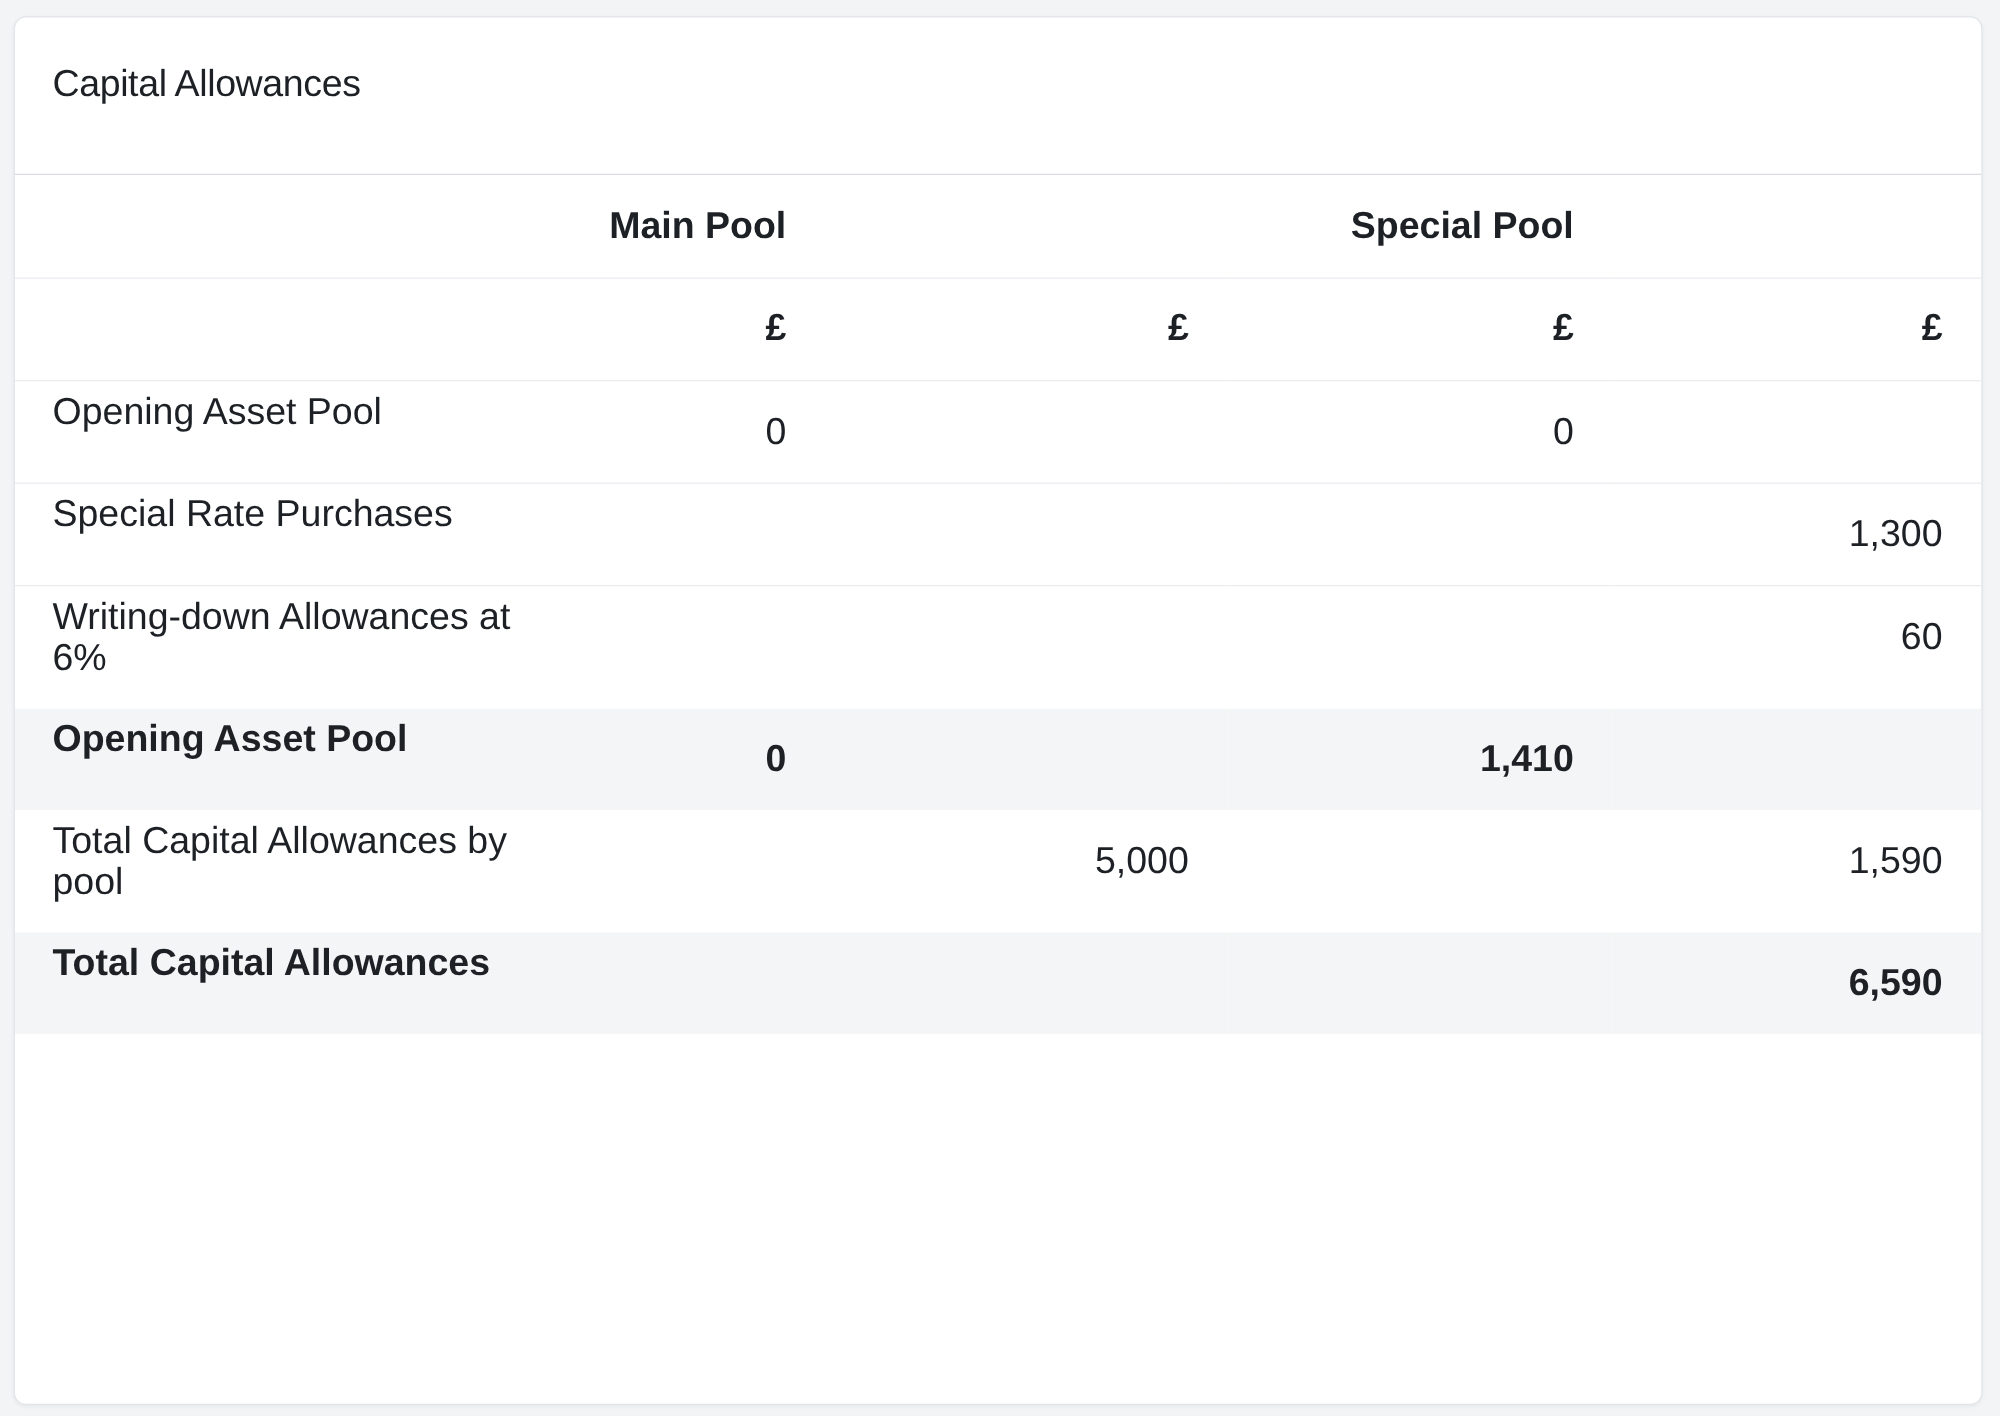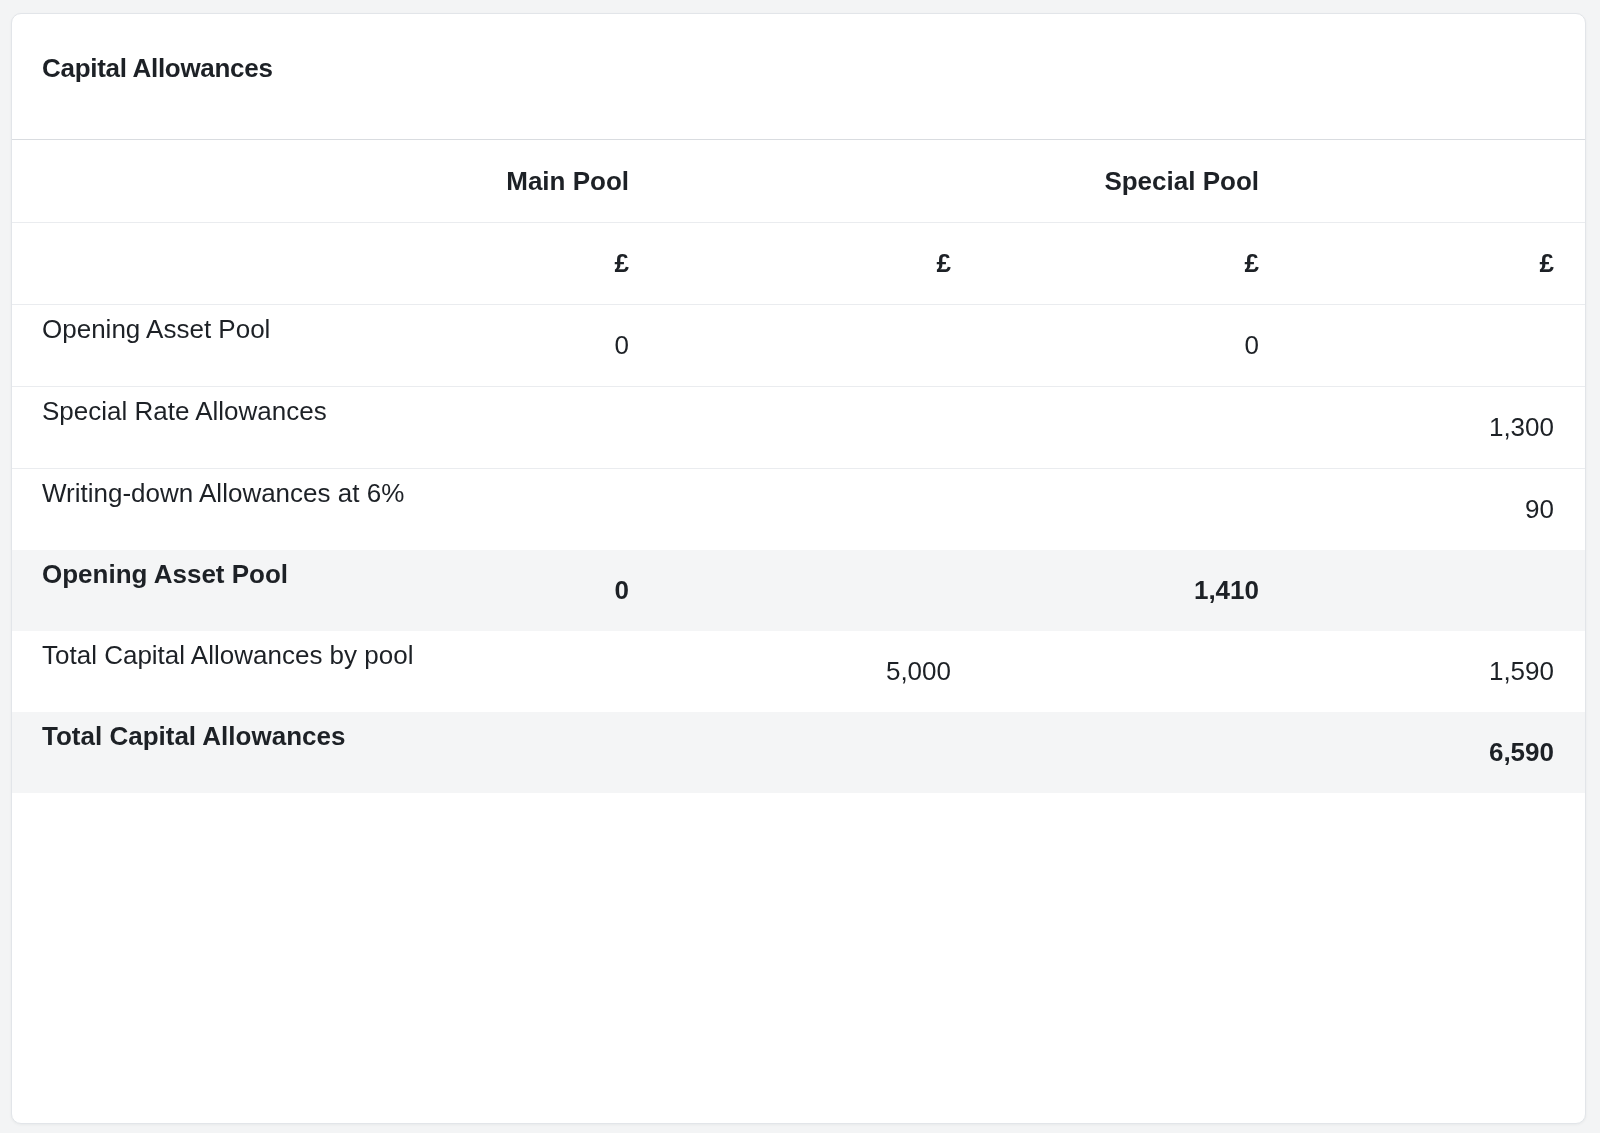--- a/index.html
+++ b/index.html
@@ -30,30 +30,30 @@
     box-sizing:border-box;
   }
   .card-header{
     height:126px;
     box-sizing:border-box;
     padding:34px 30px 0 30px;
     border-bottom:1px solid var(--divider);
   }
   .card-header h1{
     margin:0;
-    font-size:26px;
+    font-size:30px;
     line-height:40px;
-    font-weight:700;
+    font-weight:400;
     letter-spacing:-0.3px;
   }
   table{
     width:100%;
     border-collapse:collapse;
     table-layout:fixed;
-    font-size:26px;
+    font-size:30px;
   }
   col.c-label{width:448px;}
   col.c1{width:200px;}
   col.c2{width:322px;}
   col.c3{width:308px;}
   th,td{
     font-weight:400;
     color:var(--text);
     vertical-align:top;
   }
@@ -126,32 +126,32 @@
 
     <tbody>
       <tr class="bordered">
         <td class="label-cell">Opening Asset Pool</td>
         <td class="num">0</td>
         <td class="num"></td>
         <td class="num">0</td>
         <td class="num"></td>
       </tr>
       <tr class="bordered">
-        <td class="label-cell">Special Rate Allowances</td>
+        <td class="label-cell">Special Rate Purchases</td>
         <td class="num"></td>
         <td class="num"></td>
         <td class="num"></td>
         <td class="num">1,300</td>
       </tr>
       <tr class="bordered">
         <td class="label-cell">Writing-down Allowances at 6%</td>
         <td class="num"></td>
         <td class="num"></td>
         <td class="num"></td>
-        <td class="num">90</td>
+        <td class="num">60</td>
       </tr>
       <tr class="shaded bold">
         <td class="label-cell">Opening Asset Pool</td>
         <td class="num">0</td>
         <td class="num"></td>
         <td class="num">1,410</td>
         <td class="num"></td>
       </tr>
       <tr>
         <td class="label-cell">Total Capital Allowances by pool</td>

